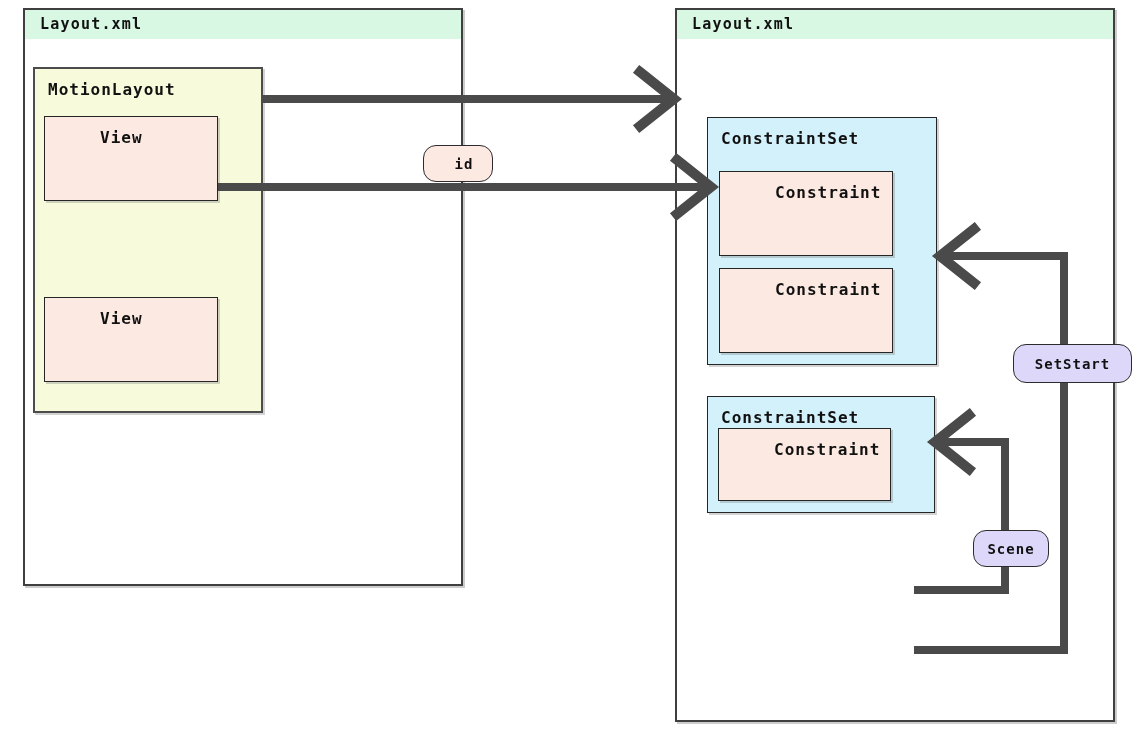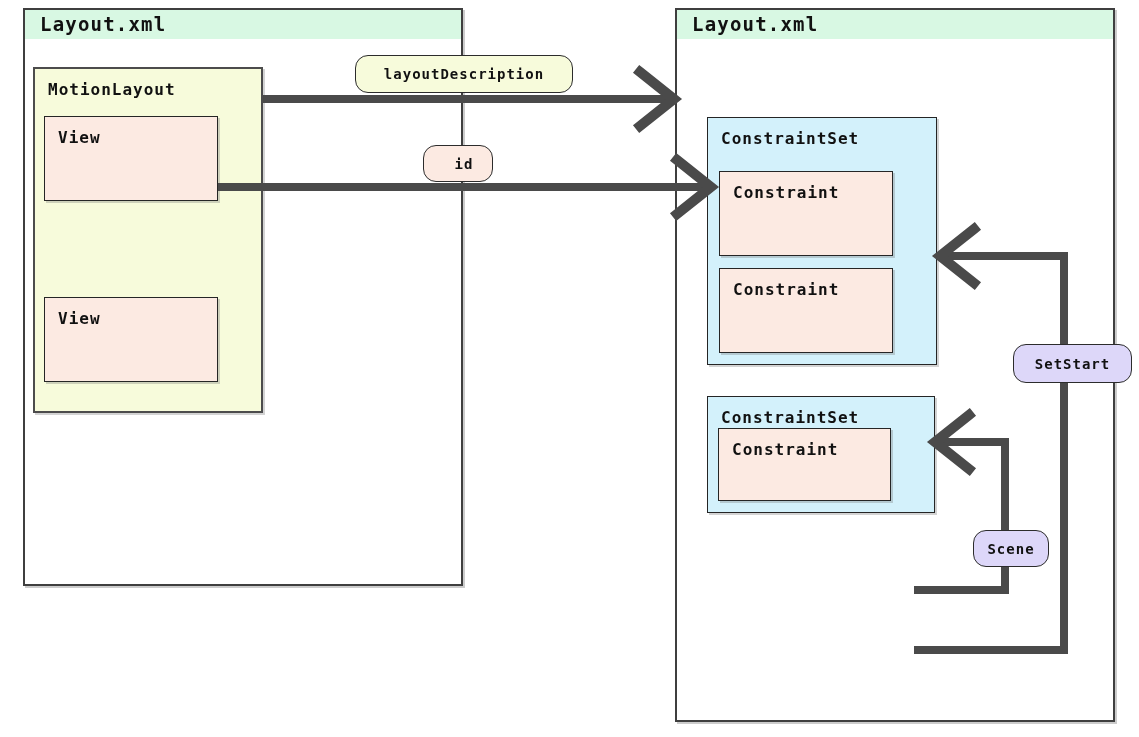--- a/index.html
+++ b/index.html
@@ -23,40 +23,40 @@
     background: #ffffff;
     border: 2px solid #3f3f3f;
     box-shadow: 2px 2px 0 rgba(110,110,110,0.35);
     z-index: 1;
   }
   .file-header {
     background: #d8f8e3;
     height: 29px;
     line-height: 29px;
     padding: 0 15px;
-    font-size: 19px;
+    font-size: 15px;
     letter-spacing: 1.2px;
     white-space: nowrap;
   }
   
   .node {
     position: absolute;
     box-sizing: border-box;
     z-index: 2;
     box-shadow: 2px 2px 0 rgba(110,110,110,0.3);
   }
   .node-label {
     display: block;
     padding: 11px 13px 0 13px;
     font-size: 16px;
     letter-spacing: 1px;
     white-space: nowrap;
   }
   .yellow  { background: #f7fbdb; border: 2px solid #4c4c4c; }
-  .pink    { background: #fceae2; border: 1.5px solid #252525; }
+  .pink    { background: #fceae2; border: 1.5px solid #252525; padding-left: 42px; }
   .blue    { background: #d3f1fb; border: 1.5px solid #252525; }
   .purple  { background: #ddd7f9; border: 2px solid #4c4c4c; }
   
   #arrow-layer {
     position: absolute;
     left: 0; top: 0;
     width: 1139px; height: 737px;
     z-index: 5;
     pointer-events: none;
   }
@@ -135,23 +135,20 @@
       <path stroke-width="10" stroke-linecap="square" d="M 677 160 L 711 187 L 677 214"></path>
 
       <path d="M 914 650 H 1064 V 256 H 947"></path>
       <path stroke-width="10" stroke-linecap="square" d="M 974 229 L 940 256 L 974 283"></path>
 
       <path d="M 914 590 H 1005 V 442 H 942"></path>
       <path stroke-width="10" stroke-linecap="square" d="M 969 415 L 935 442 L 969 469"></path>
     </g>
   </svg>
 
-  <div class="pill pill-yellow" style="left:355px; top:55px; width:218px; height:38px;">
-    <span>layoutDescription</span>
-  </div>
 
   <div class="pill pill-pink" style="left:423px; top:145px; width:70px; height:37px;padding-left:12px;">
     <span>id</span>
   </div>
 
   <div class="pill pill-purple" style="left:1013px; top:344px; width:119px; height:39px;">
     <span>SetStart</span>
   </div>
 
   <div class="pill pill-purple" style="left:973px; top:530px; width:76px; height:37px;">

